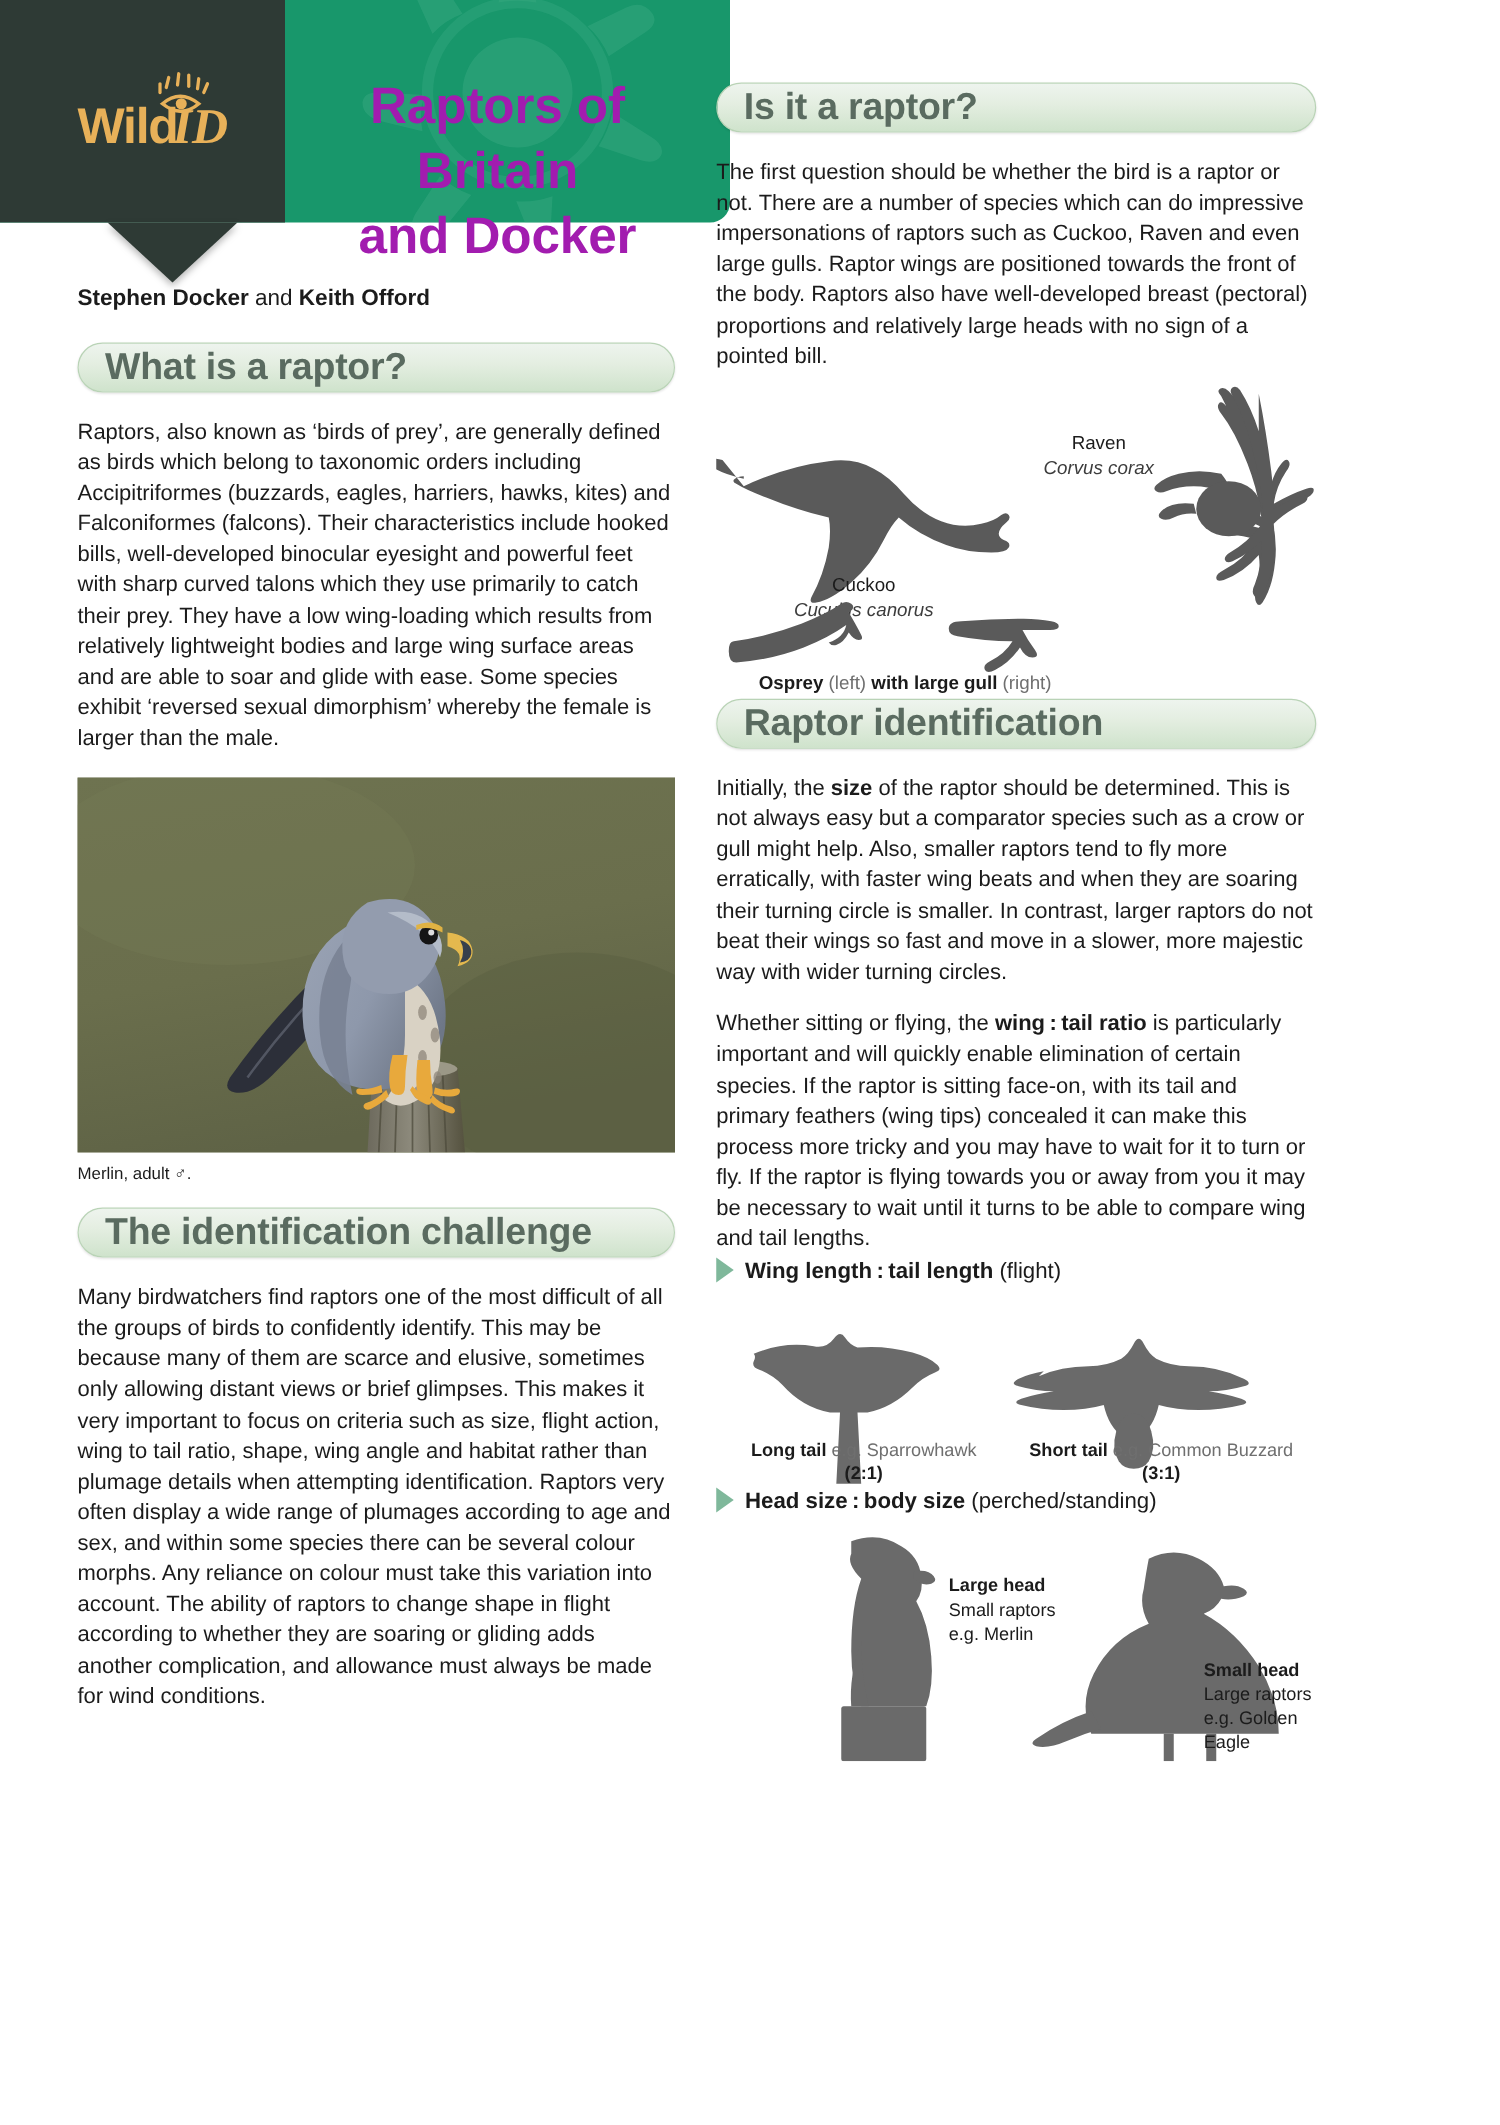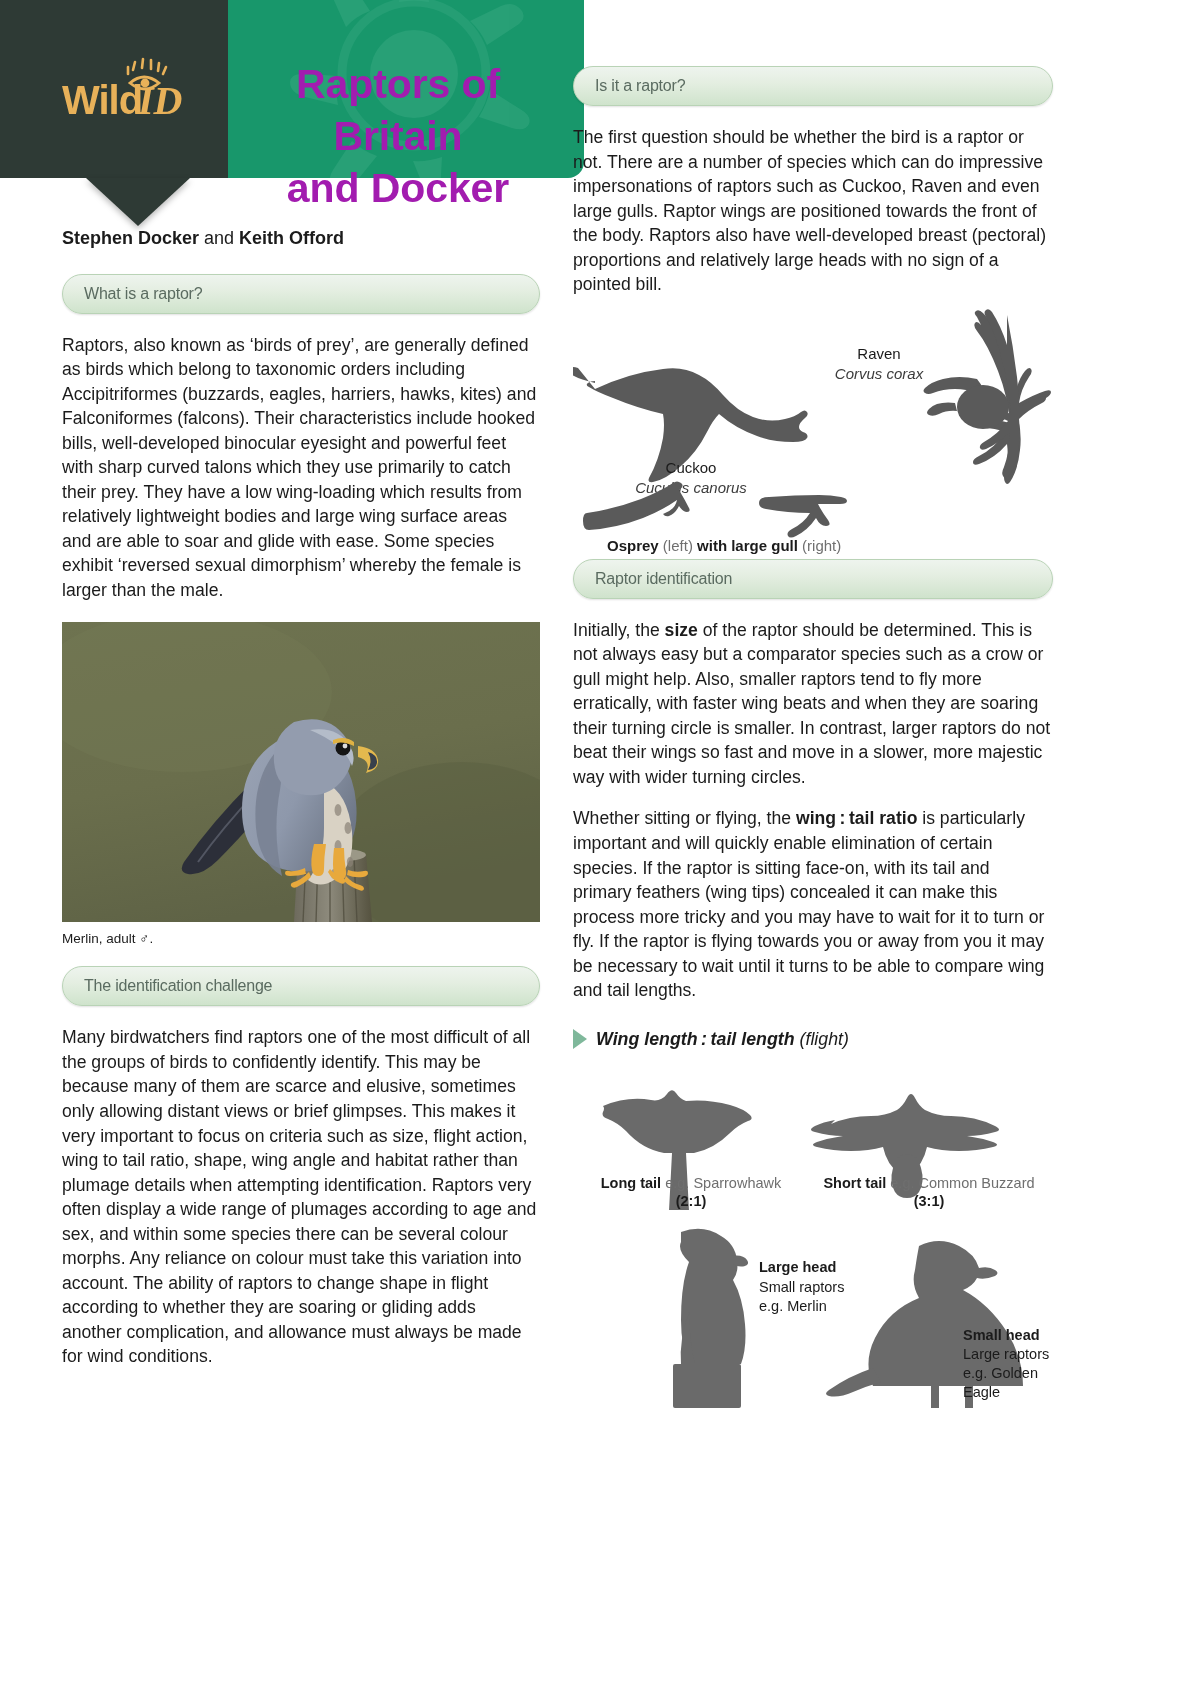--- a/index.html
+++ b/index.html
@@ -83,22 +83,22 @@
     position: relative;
     height: 40px;
     border-radius: 21px;
     background: linear-gradient(to bottom, #eef4ee 0%, #e4eee1 42%, #cfe3cc 100%);
     border: 1px solid #b9d3b6;
     display: flex; align-items: center;
     padding-left: 21px;
     box-shadow: 0 1px 2px rgba(0,0,0,0.12);
   }
   .pill-label {
-    font-size: 16px;
-    font-weight: normal;
+    font-size: 30px;
+    font-weight: bold;
     color: #5a6b60;
     letter-spacing: -0.2px;
   }
 
   
   p.body {
     font-size: 17.6px;
     line-height: 1.395;
     color: #1b1b1b;
     text-align: left;
@@ -121,22 +121,21 @@
     color: #1b1b1b;
   }
 
   
   .sil-block { position: relative; }
 
   
   .subhead {
     display: flex; 
     gap: 9px;
-    margin-top: 26px;
-    font-style: italic;
+    margin-top: 3px;
   }
   .tri {
     width: 0; height: 0;
     border-top: 10px solid transparent;
     border-bottom: 10px solid transparent;
     border-left: 14px solid #7fb89b;
     flex: none;
   }
   .subhead-text {
     font-size: 17.8px;
@@ -356,20 +355,24 @@
           <tspan font-weight="bold" fill="#1b1b1b">Long tail</tspan><tspan fill="#6f6f6f"> e.g. Sparrowhawk</tspan>
         </text>
         <text x="118" y="156" font-family="Liberation Sans, sans-serif" font-size="14.5" font-weight="bold" fill="#1b1b1b" text-anchor="middle">(2:1)</text>
         <text x="356" y="138" font-family="Liberation Sans, sans-serif" font-size="14.5" text-anchor="middle">
           <tspan font-weight="bold" fill="#1b1b1b">Short tail</tspan><tspan fill="#6f6f6f"> e.g. Common Buzzard</tspan>
         </text>
         <text x="356" y="156" font-family="Liberation Sans, sans-serif" font-size="14.5" font-weight="bold" fill="#1b1b1b" text-anchor="middle">(3:1)</text>
       </svg>
     </div>
 
+    <div class="subhead">
+      <span class="tri"></span>
+      <span class="subhead-text"><b>Head size : body size</b><span> (perched/standing)</span></span>
+    </div>
 
     <div class="sil-block" style="height:192px; margin-top:6px;">
       <svg viewBox="0 0 480 192" width="480" height="192">
         <g fill="#6a6a6a">
 
           <path d="M108 16 q22 -8 40 4 q14 8 16 24 q2 12 -4 20 q10 18 12 44 q2 24 -4 40 l-52 0 q-8 -18 -8 -44 q0 -36 8 -58 q-12 -12 -8 -20 q0 -6 0 -10 z"></path>
           <path d="M158 40 q12 -2 16 4 q3 4 -2 6 q-8 2 -14 -4 z"></path>
           <path d="M116 96 q-10 28 -8 52 l14 0 q-6 -24 -6 -52 z"></path>
           <rect x="100" y="148" width="68" height="44" rx="2"></rect>
 

